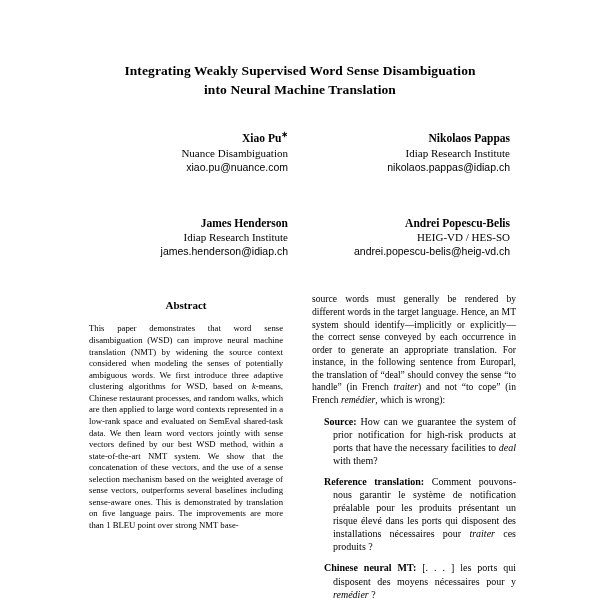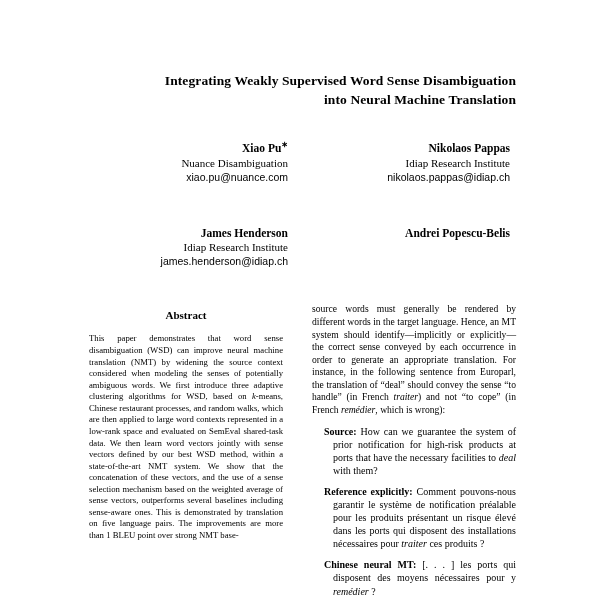--- a/index.html
+++ b/index.html
@@ -4,22 +4,22 @@
 <style>
   html, body { margin: 0; padding: 0; background: #ffffff; }
   .page {
     width: 600px; height: 600px; overflow: hidden;
     background: #ffffff; color: #000000;
     font-family: "Liberation Serif", serif;
     position: relative; box-sizing: border-box;
   }
   .inner { padding: 58px 84px 0 84px; box-sizing: border-box; }
   .title {
-    font-size: 13.5px; font-weight: bold; text-align: right;
-    margin: 14px 0 30px 0; line-height: 1.4; letter-spacing: 0.1px;
+    font-size: 13.5px; font-weight: bold; text-align: center;
+    margin: 4px 0 30px 0; line-height: 1.4; letter-spacing: 0.1px;
   }
   .authors {
     display: grid; grid-template-columns: 1fr 1fr;
     column-gap: 24px; row-gap: 42px;
     margin: 0 6px 36px 6px;
   }
   .author { text-align: right; }
   .author .name { font-weight: bold; font-size: 11.5px; margin-bottom: 3px; }
   .author .name sup { font-size: 8px; }
   .author .affil { font-size: 11px; margin-bottom: 2px; }
@@ -67,32 +67,34 @@
         <div class="affil">Idiap Research Institute</div>
         <div class="email">nikolaos.pappas@idiap.ch</div>
       </div>
       <div class="author">
         <div class="name"><span>James Henderson</span><sup></sup></div>
         <div class="affil">Idiap Research Institute</div>
         <div class="email">james.henderson@idiap.ch</div>
       </div>
       <div class="author">
         <div class="name"><span>Andrei Popescu-Belis</span><sup></sup></div>
+        <div class="affil">HEIG-VD / HES-SO</div>
+        <div class="email">andrei.popescu-belis@heig-vd.ch</div>
       </div>
     </div>
 
     <div class="columns">
 
       <div class="col-left">
         <h2 class="abstract-heading">Abstract</h2>
         <p class="abstract-text"><span>This paper demonstrates that word sense disambiguation (WSD) can improve neural machine translation (NMT) by widening the source context considered when modeling the senses of potentially ambiguous words. We first introduce three adaptive clustering algorithms for WSD, based on </span><span class="i">k</span><span>-means, Chinese restaurant processes, and random walks, which are then applied to large word contexts represented in a low-rank space and evaluated on SemEval shared-task data. We then learn word vectors jointly with sense vectors defined by our best WSD method, within a state-of-the-art NMT system. We show that the concatenation of these vectors, and the use of a sense selection mechanism based on the weighted average of sense vectors, outperforms several baselines including sense-aware ones. This is demonstrated by translation on five language pairs. The improvements are more than 1 BLEU point over strong NMT base-</span></p>
       </div>
 
       <div class="col-right">
         <p class="body-par"><span>source words must generally be rendered by different words in the target language. Hence, an MT system should identify—implicitly or explicitly—the correct sense conveyed by each occurrence in order to generate an appropriate translation. For instance, in the following sentence from Europarl, the translation of “deal” should convey the sense “to handle” (in French </span><span class="i">traiter</span><span>) and not “to cope” (in French </span><span class="i">remédier</span><span>, which is wrong):</span></p>
         <p class="hang"><span class="b">Source:</span><span> How can we guarantee the system of prior notification for high-risk products at ports that have the necessary facilities to </span><span class="i">deal</span><span> with them?</span></p>
-        <p class="hang"><span class="b">Reference explicitly:</span><span> Comment pouvons-nous garantir le système de notification préalable pour les produits présentant un risque élevé dans les ports qui disposent des installations nécessaires pour </span><span class="i">traiter</span><span> ces produits ?</span></p>
+        <p class="hang"><span class="b">Reference translation:</span><span> Comment pouvons-nous garantir le système de notification préalable pour les produits présentant un risque élevé dans les ports qui disposent des installations nécessaires pour </span><span class="i">traiter</span><span> ces produits ?</span></p>
         <p class="hang"><span class="b">Chinese neural MT:</span><span> [. . . ] les ports qui disposent des moyens nécessaires pour y </span><span class="i">remédier</span><span> ?</span></p>
       </div>
 
     </div>
   </div>
 </div>
 
 </body></html>

